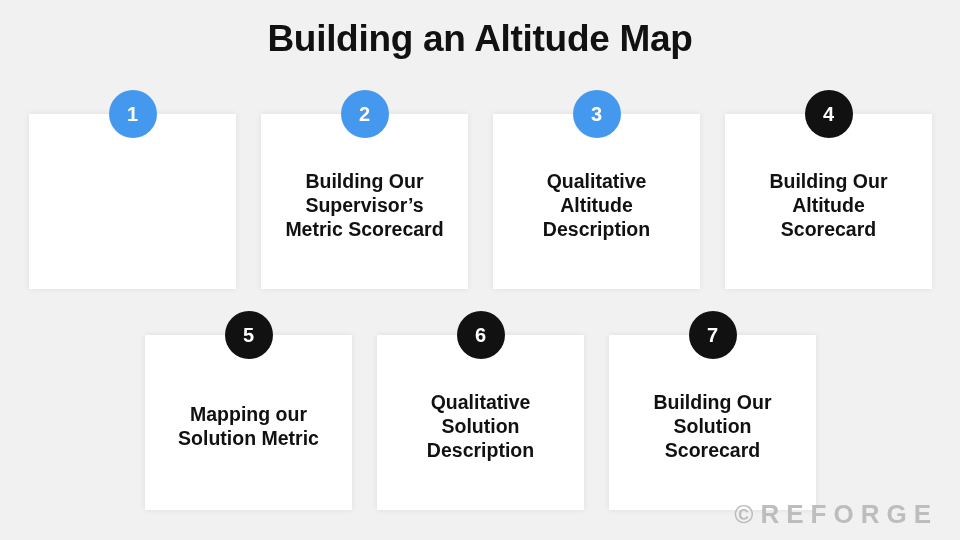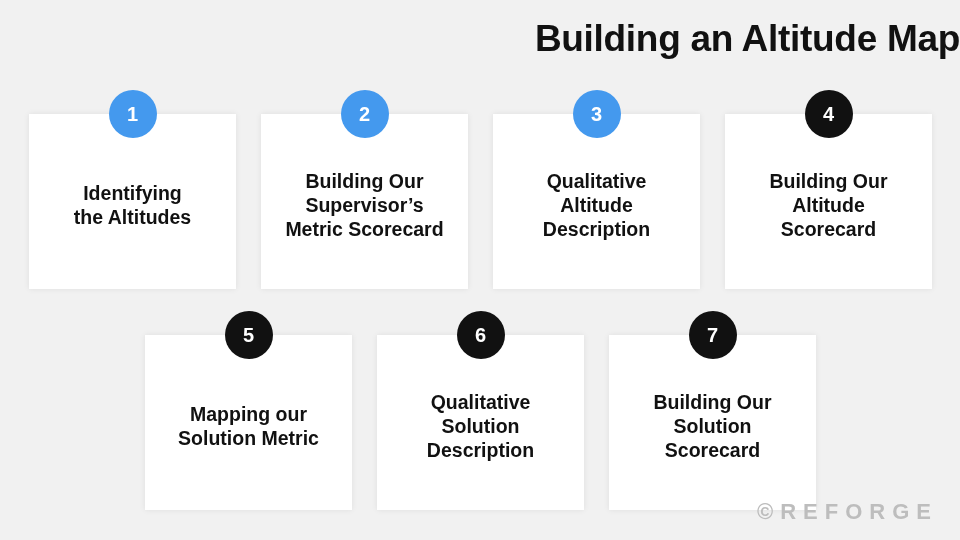--- a/index.html
+++ b/index.html
@@ -4,21 +4,21 @@
 <style>
   html, body { margin: 0; padding: 0; }
   body {
     width: 960px; height: 540px; overflow: hidden;
     background: #f1f1f1; position: relative;
     font-family: "Liberation Sans", "DejaVu Sans", sans-serif;
     color: #111;
   }
   .title {
     position: absolute; left: 0; right: 0; top: 18px;
-    text-align: right; font-size: 37px; font-weight: bold;
+    text-align: center; font-size: 37px; font-weight: bold;
     letter-spacing: -0.3px; color: #111;
   }
   .card {
     position: absolute; width: 207px; height: 175px;
     background: #fff;
     box-shadow: 0 0 6px rgba(0,0,0,0.08);
     display: flex; align-items: center; justify-content: center;
     text-align: center;
   }
   .card .label {
@@ -29,33 +29,31 @@
   .badge {
     position: absolute; width: 48px; height: 48px; border-radius: 50%;
     top: -24px; left: 50%; margin-left: -24px;
     color: #fff; font-size: 20px; font-weight: bold;
     display: flex; align-items: center; justify-content: center;
   }
   .badge.blue { background: #4499ee; }
   .badge.black { background: #111111; }
   .brand {
     position: absolute; right: 22px; top: 499px;
-    font-size: 22px; font-weight: bold; color: #bdbdbd;
+    font-size: 26px; font-weight: bold; color: #bdbdbd;
     letter-spacing: 7px;
   }
 </style>
 </head>
 <body>
 
 <div class="title">Building an Altitude Map</div>
 
 <div class="card" style="left:29px; top:114px;">
   <div class="badge blue">1</div>
-  <div class="label">Identifying
-the Altitudes</div>
 </div>
 <div class="card" style="left:261px; top:114px;">
   <div class="badge blue">2</div>
   <div class="label">Building Our
 Supervisor’s
 Metric Scorecard</div>
 </div>
 <div class="card" style="left:493px; top:114px;">
   <div class="badge blue">3</div>
   <div class="label">Qualitative

